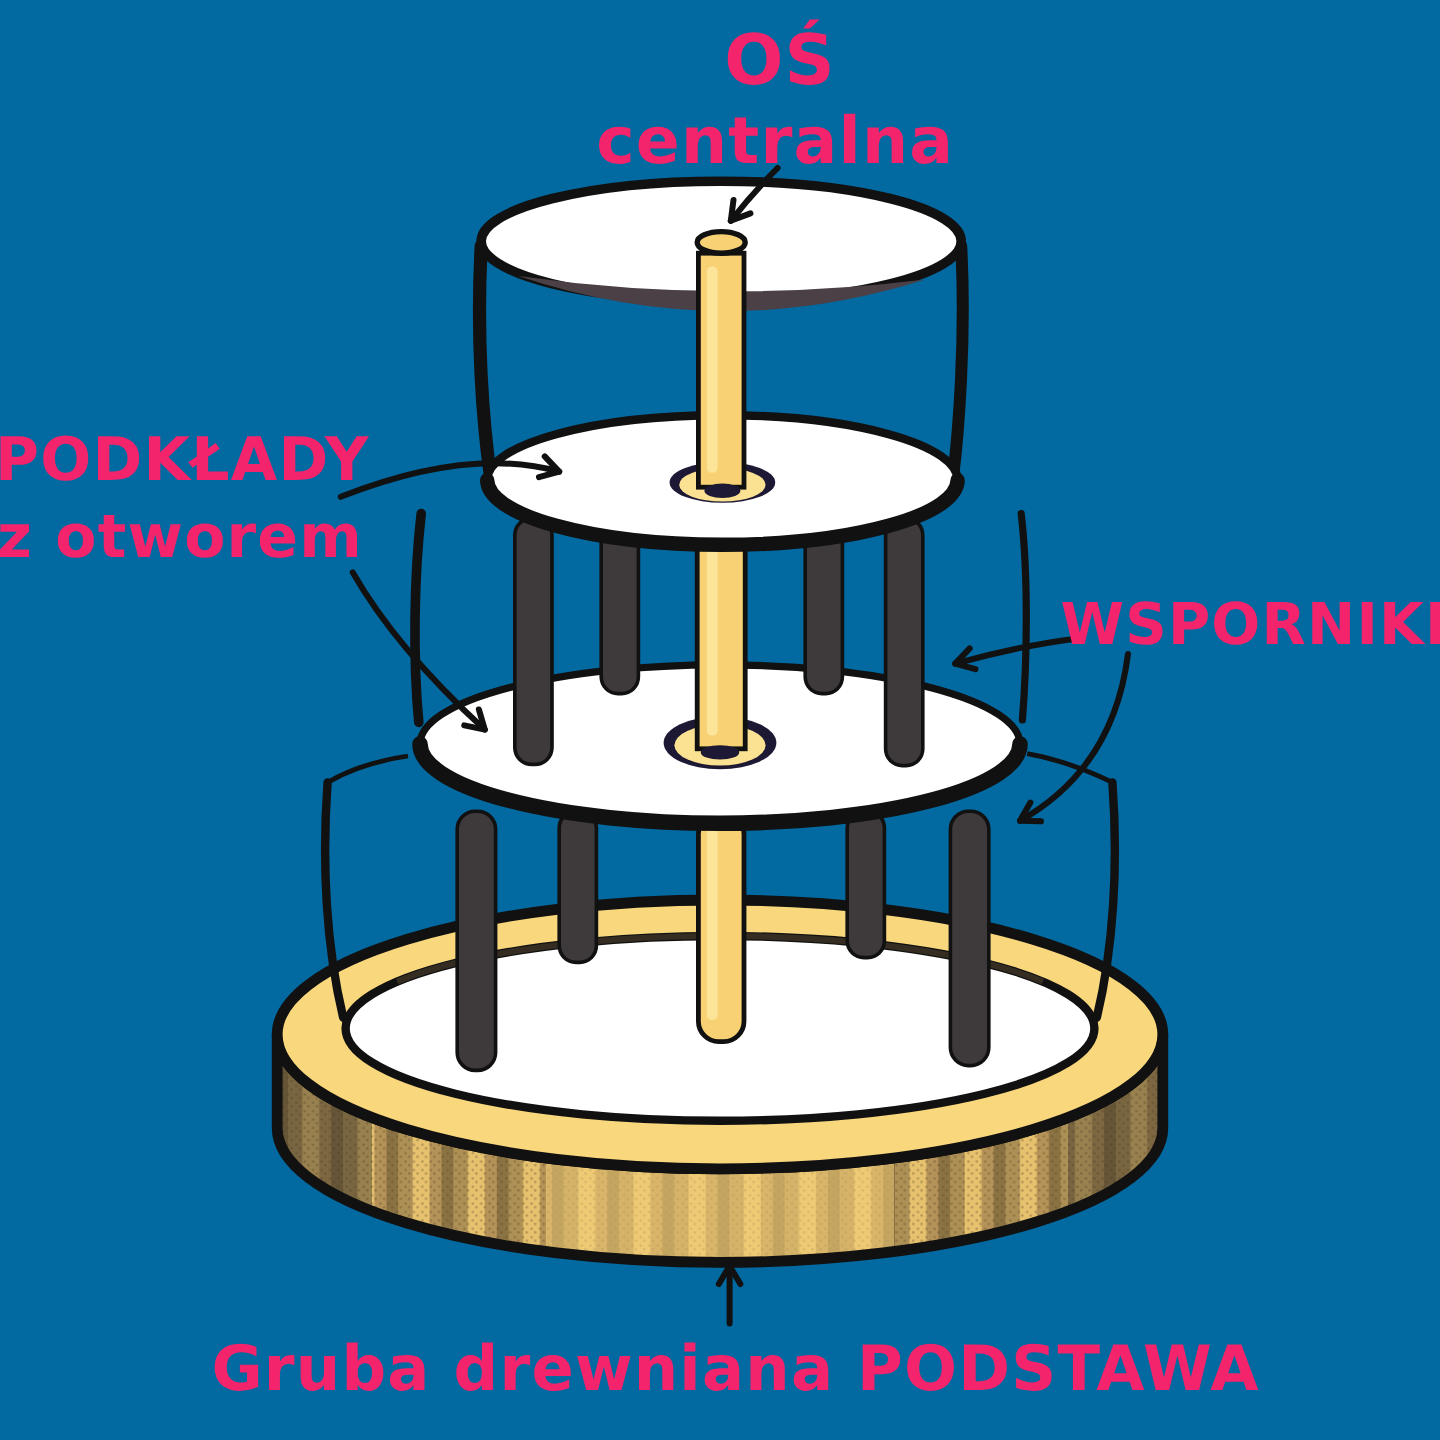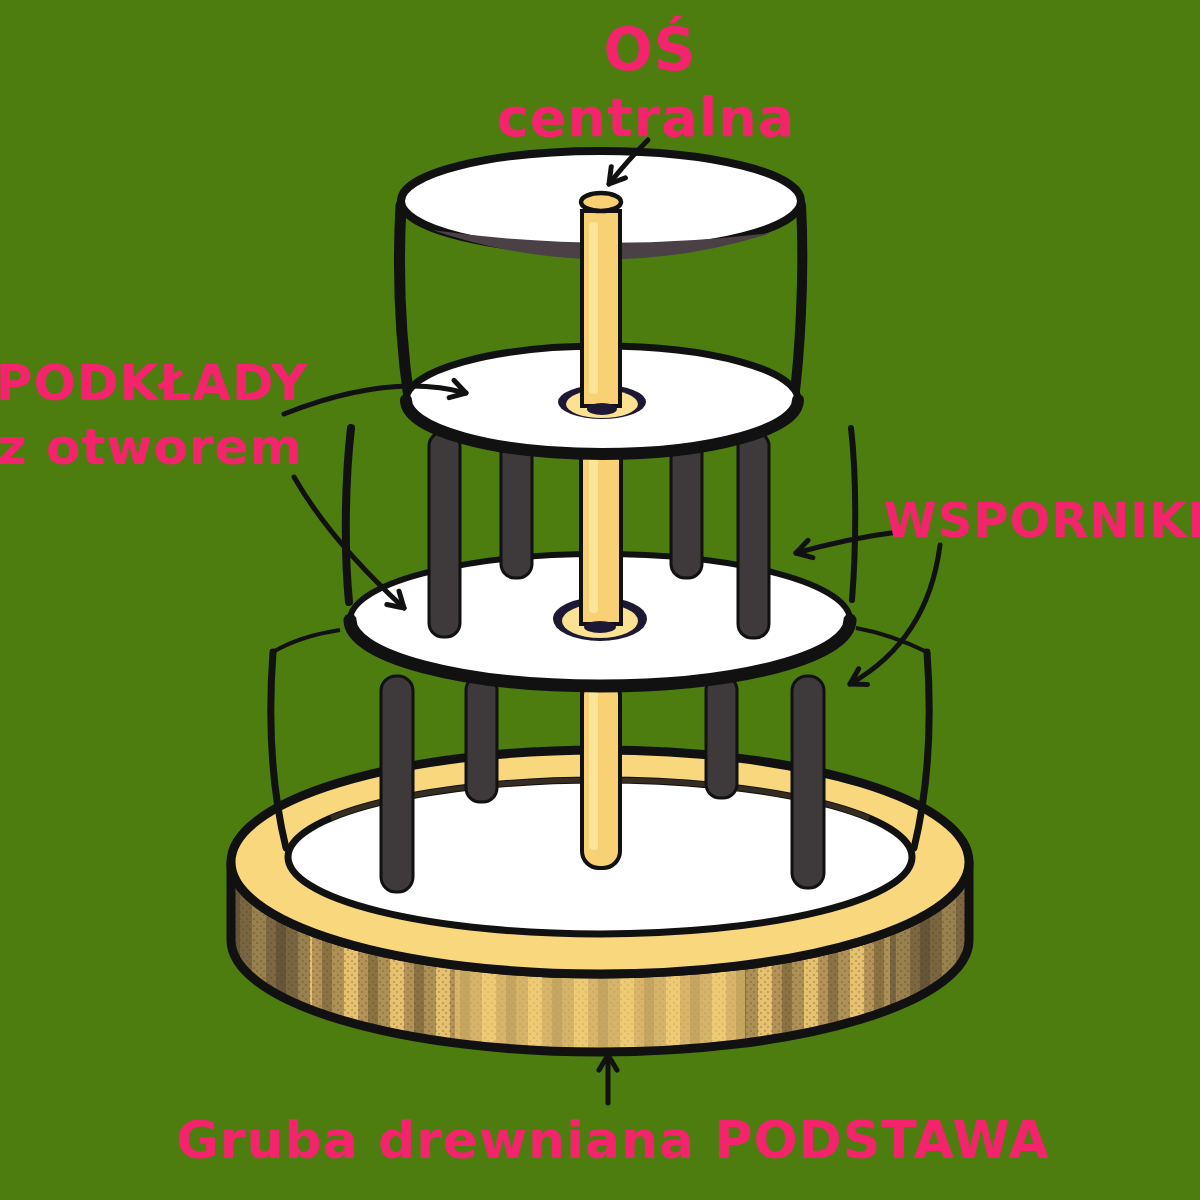--- a/index.html
+++ b/index.html
@@ -1,16 +1,16 @@
 <!DOCTYPE html>
 <html><head>
 <meta charset="utf-8">
 <style>
   html,body{margin:0;padding:0;background:#ffffff;}
-  #stage{position:relative;width:1200px;height:1200px;background:#4d7c0f;overflow:hidden;
+  #stage{position:relative;width:1200px;height:1200px;background:#0369a1;overflow:hidden;
          font-family:"DejaVu Sans","Liberation Sans",sans-serif;}
   svg{position:absolute;left:0;top:0;}
   text.lbl{fill:#F4246C;font-weight:bold;letter-spacing:1px;}
 </style>
 </head>
 <body>
 
 <div id="stage">
 <svg width="1200" height="1200" viewBox="0 0 1200 1200">
   <defs>

